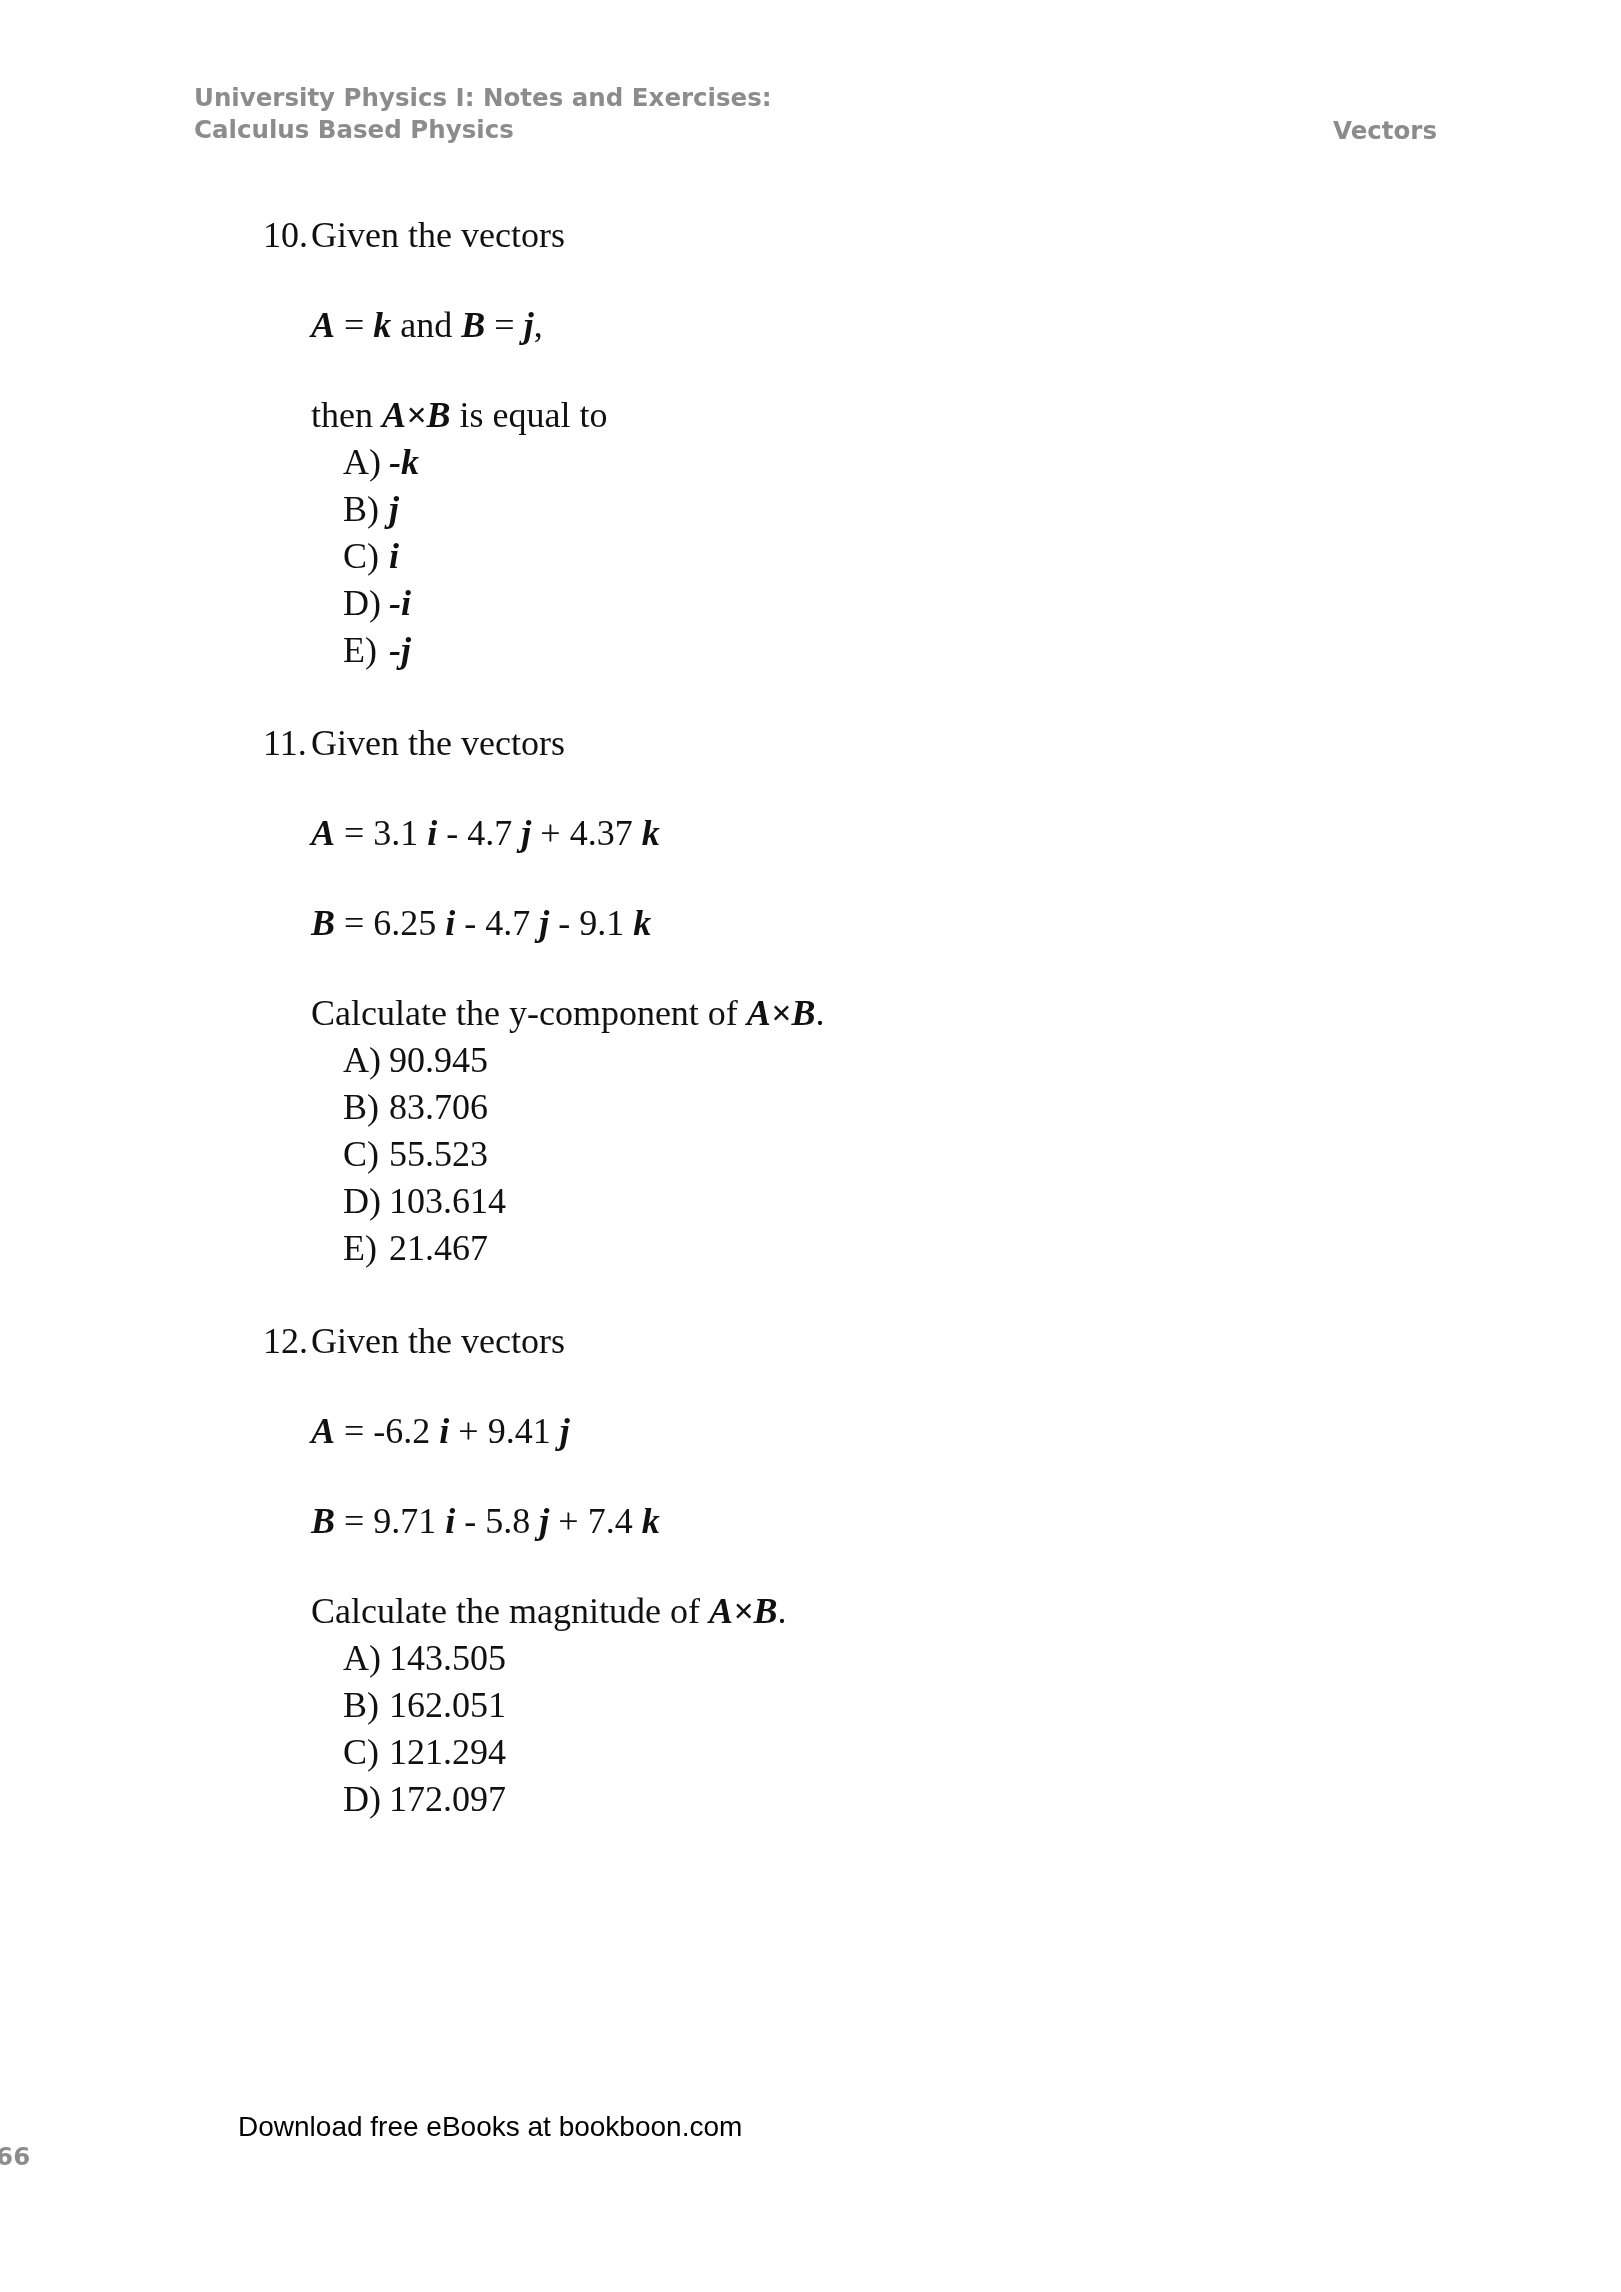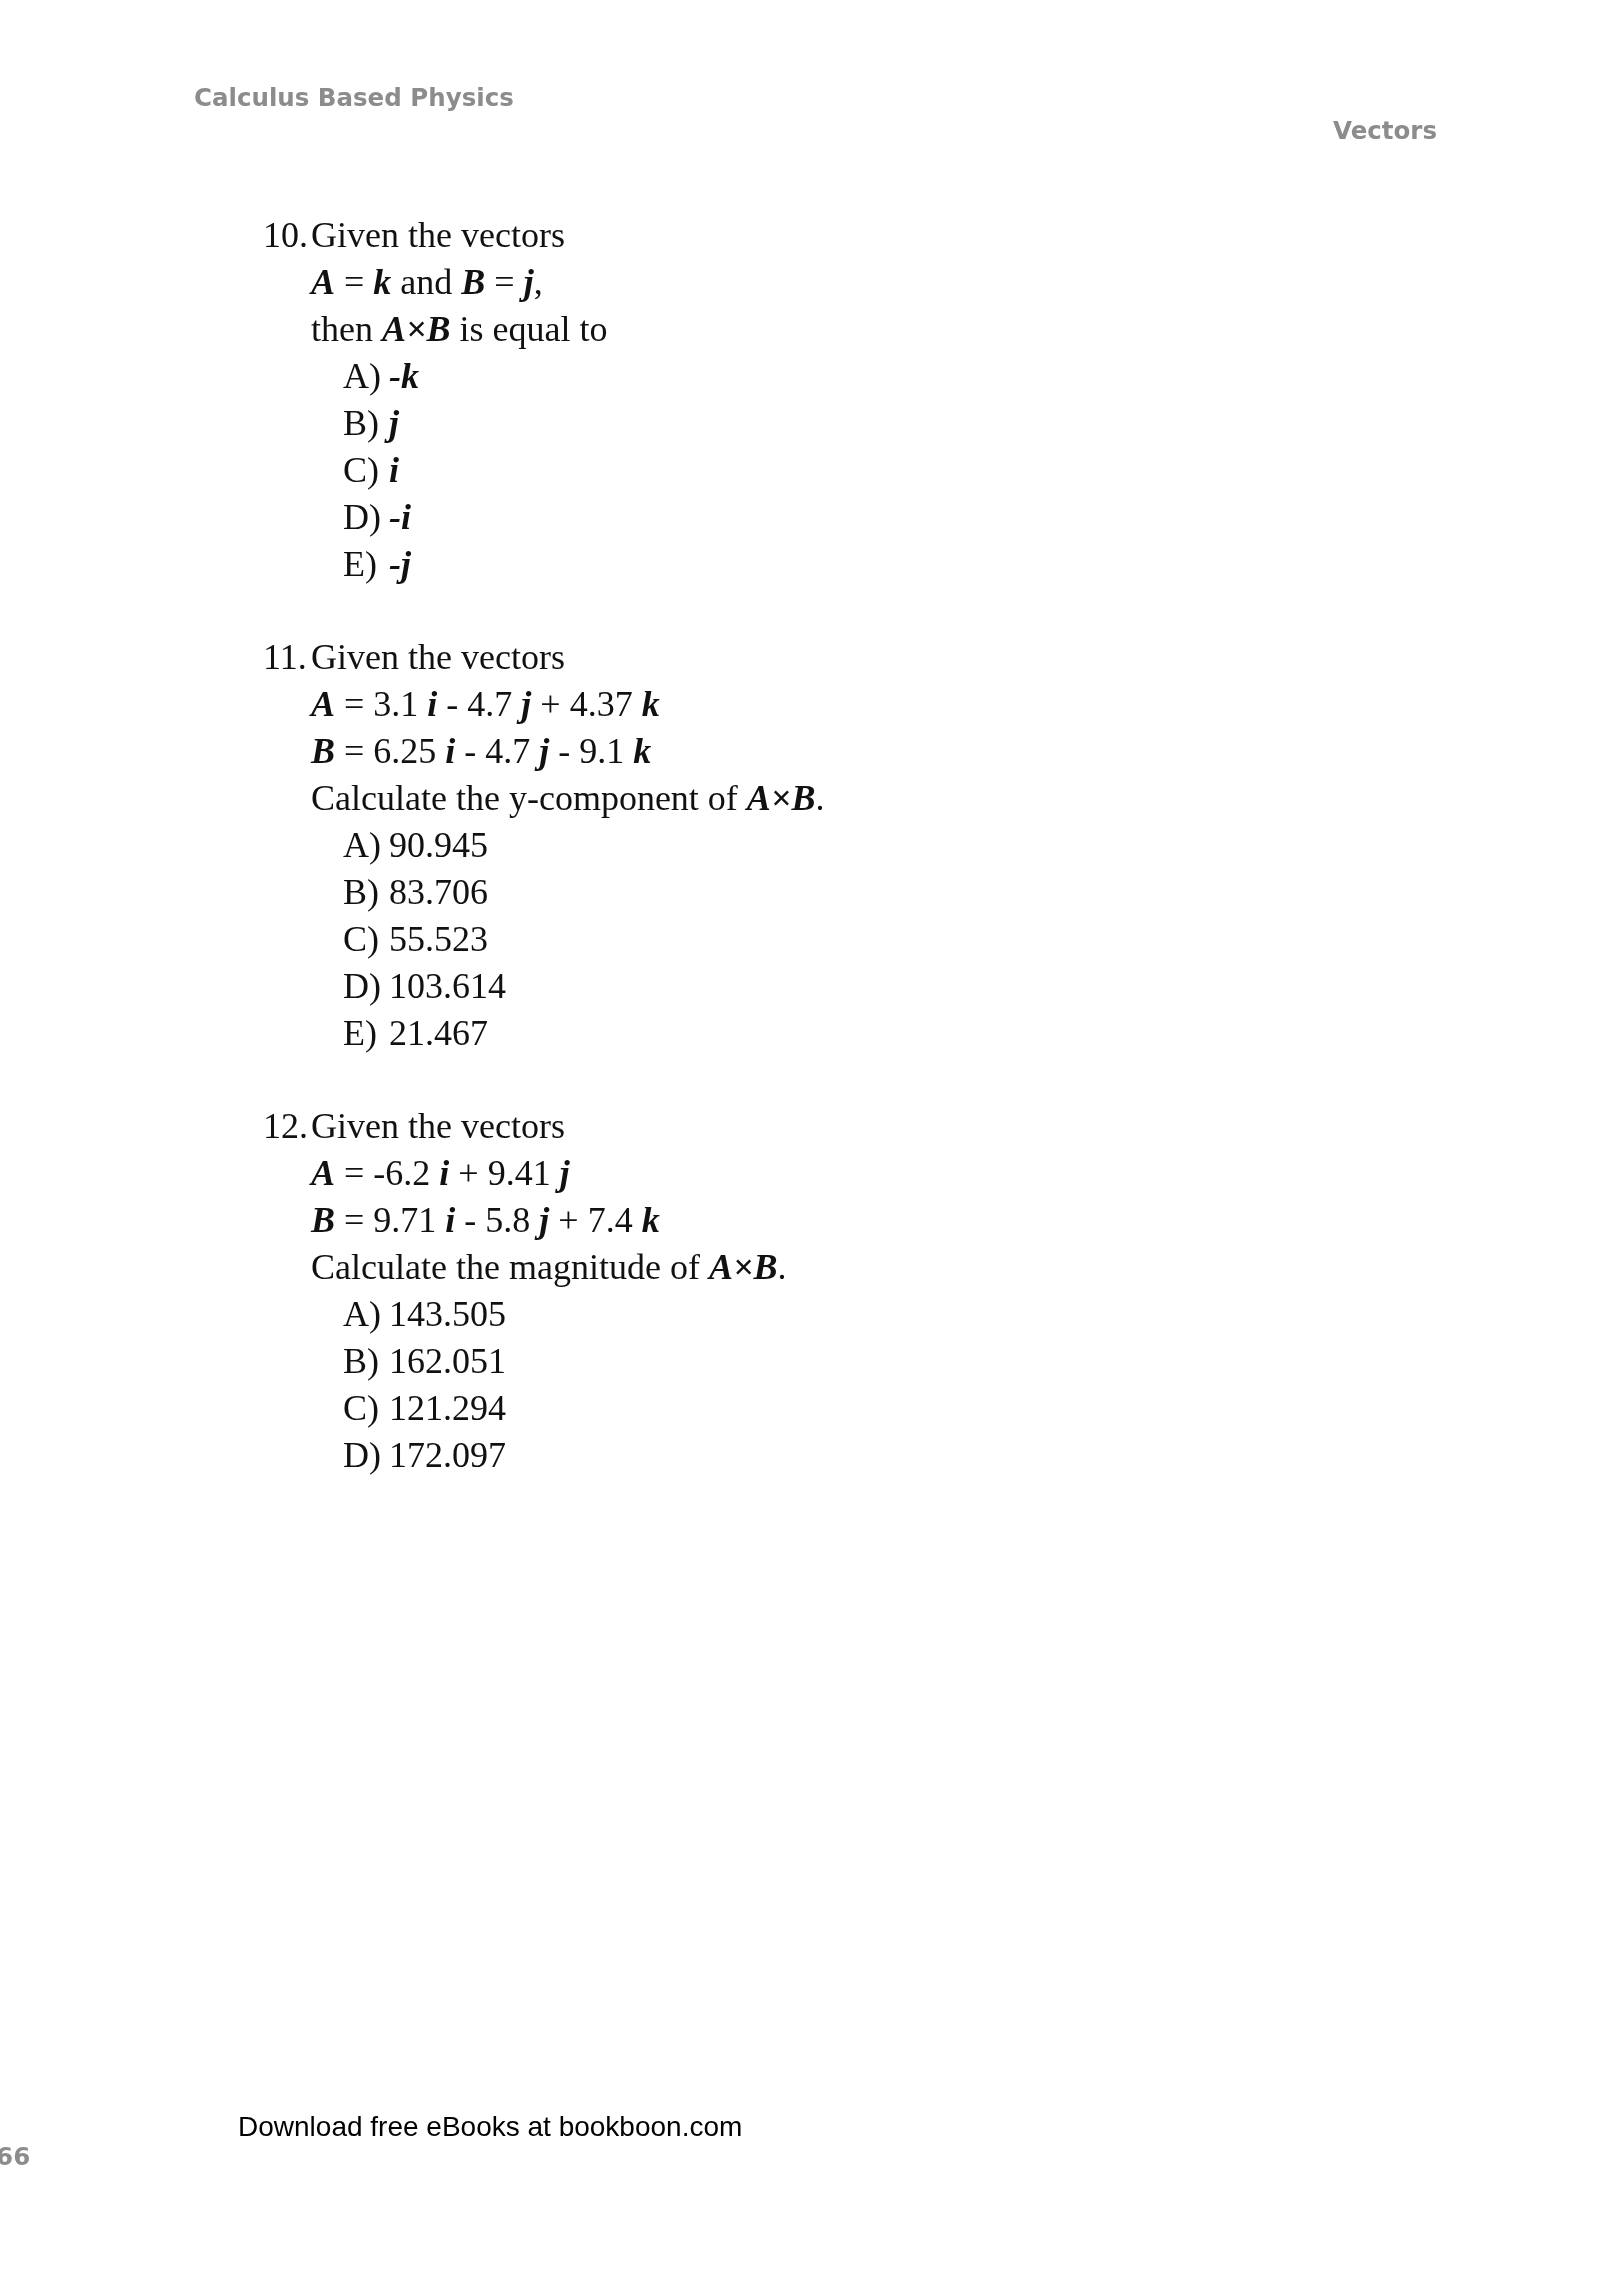--- a/index.html
+++ b/index.html
@@ -4,33 +4,34 @@
   <style>
     html, body { margin: 0; padding: 0; background: #ffffff; }
     body { width: 1621px; height: 2293px; position: relative; overflow: hidden; }
     .hdr { position: absolute; font-family: "DejaVu Sans", sans-serif; font-weight: bold; color: #8c8c8c; font-size: 24.5px; line-height: 32px; }
     .hdr-left { left: 194px; top: 82px; }
     .hdr-right { right: 184px; top: 115px; }
     .content { position: absolute; left: 263px; top: 212px; font-family: "Liberation Serif", serif; font-size: 36px; color: #111; }
     .q { position: relative; margin-bottom: 46px; }
     .line { height: 47px; line-height: 47px; white-space: nowrap; }
     .num { display: inline-block; width: 48px; }
-    .indent { padding-left: 48px; }
+    .indent { padding-left: 48px; margin-top: 43px; }
     .opt { padding-left: 80px; }
     .opt .lbl { display: inline-block; width: 46px; }
     .b { font-weight: bold; font-style: italic; }
     .i { }
     .footer { position: absolute; left: 238px; top: 2111px; font-family: "Liberation Sans", sans-serif; font-size: 28px; color: #000000; }
     .pagenum { position: absolute; left: 0; right: 0; top: 2142px; font-family: "DejaVu Sans", sans-serif; font-weight: bold; font-size: 24.5px; color: #8c8c8c; padding-left: 0px; }
     .pagenum span { display: inline-block; margin-left: -3.9px; }
   </style>
 </head>
 <body>
 
 <div class="hdr hdr-left">
+  <div>University Physics I: Notes and Exercises:</div>
   <div>Calculus Based Physics</div>
 </div>
 <div class="hdr hdr-right">Vectors</div>
 
 <div class="content" id="exercise-list">
     <div class="q">
       <div class="line"><span class="num">10.</span><span>Given the vectors</span></div>
       <div class="line indent"><span class="b" style="white-space: pre;">A</span><span style="white-space: pre;"> = </span><span class="b" style="white-space: pre;">k</span><span style="white-space: pre;"> and </span><span class="b" style="white-space: pre;">B</span><span style="white-space: pre;"> = </span><span class="b" style="white-space: pre;">j</span><span style="white-space: pre;">,</span></div>
       <div class="line indent"><span style="white-space: pre;">then </span><span class="b" style="white-space: pre;">A×B</span><span style="white-space: pre;"> is equal to</span></div>
       <div class="line opt"><span class="lbl">A)</span><span class="b">-k</span></div>

